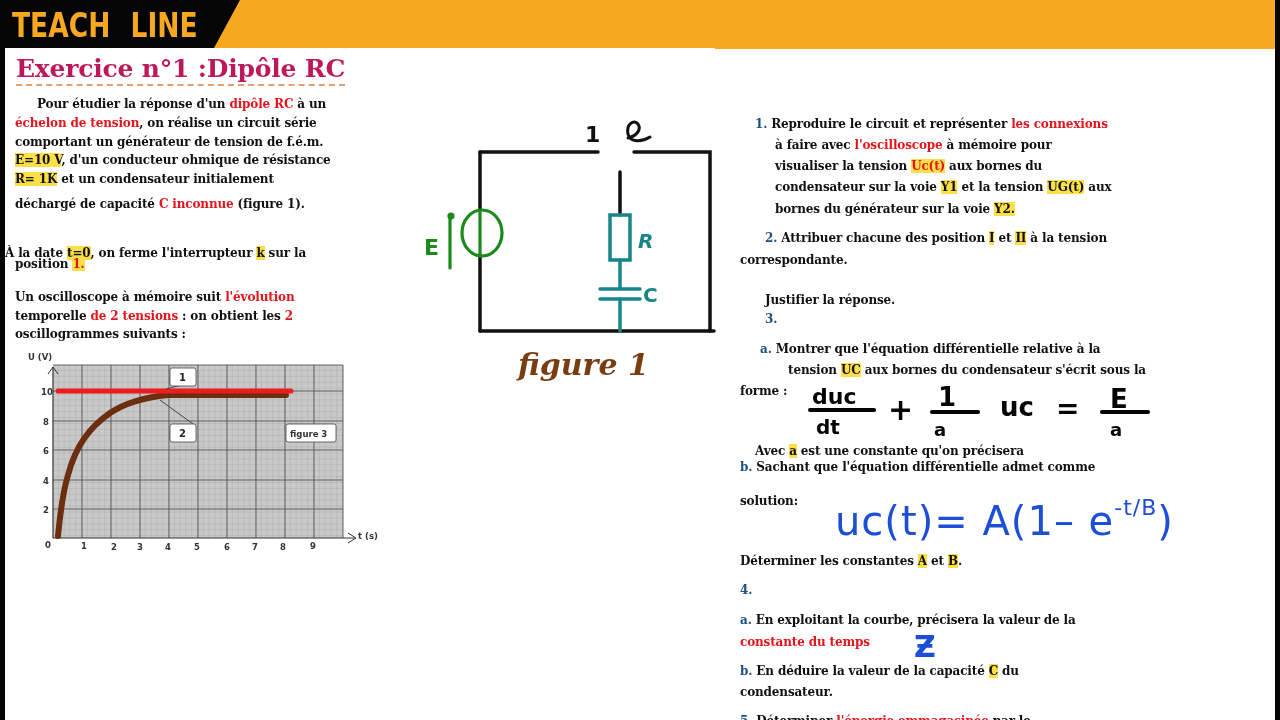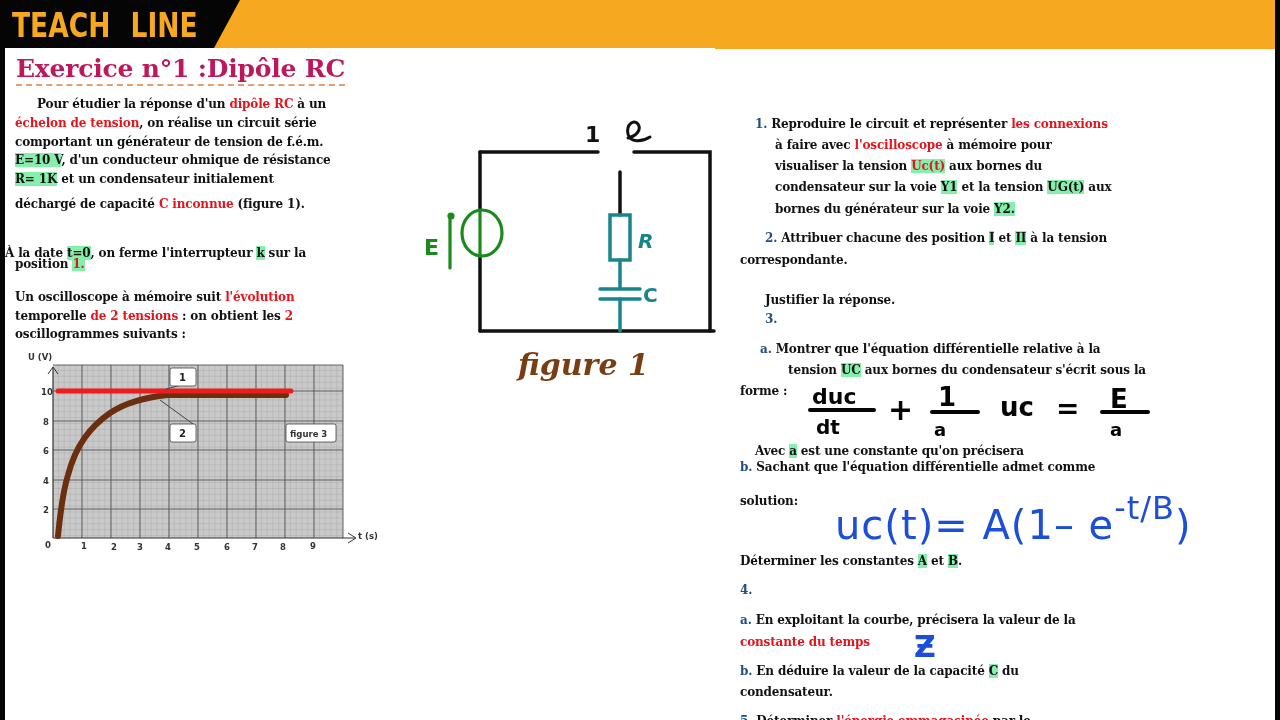--- a/index.html
+++ b/index.html
@@ -17,21 +17,21 @@
   .right-border { position: absolute; right: 0; top: 0; width: 5px; height: 720px; background: #050505; }
   .page-strip { position: absolute; left: 715px; top: 47px; width: 560px; height: 2px; background: #f6a821; }
 
   
   .title { position: absolute; left: 16px; top: 54px; font-family: "DejaVu Serif", serif; font-weight: 700;
            font-size: 25px; color: #be185d; white-space: nowrap; border-bottom: 2px dashed #e0a070; padding-bottom: 1px; letter-spacing: -0.2px; }
 
   
   .p { position: absolute; font-weight: 700; font-size: 12px; line-height: 18.6px; color: #111; white-space: nowrap; letter-spacing: -0.15px; }
   .red { color: #e3141b; }
-  .hl { background: #86efac; }
+  .hl { background: #fde047; }
   .num { color: #1d4f80; }
 
   
   .chart { position: absolute; left: 20px; top: 345px; width: 360px; height: 210px; }
   .chart svg { position: absolute; left: 0; top: 0; }
 
   
   .circuit { position: absolute; left: 410px; top: 110px; width: 320px; height: 280px; }
 
   
@@ -247,21 +247,21 @@
 <div class="p" style="left:755px; top:442px;">
   <span>Avec </span><span class="hl">a</span><span> est une constante qu'on précisera</span>
 </div>
 
 <div class="p" style="left:740px; top:458px;">
   <span class="num">b.</span><span> Sachant que l'équation différentielle admet comme</span>
 </div>
 <div class="p" style="left:740px; top:492px;">solution:</div>
 
 <div class="hand" style="left:835px; top:490px; font-size:40px; line-height:48px; font-weight:400; letter-spacing:1px;">
-  <span>uc(t)= A(1– e</span><sup style="font-size:32px; position:relative; top:-6px;margin-top:22px;">-t/B</sup><span>)</span>
+  <span>uc(t)= A(1– e</span><sup style="font-size:22px; position:relative; top:-6px;margin-top:22px;">-t/B</sup><span>)</span>
 </div>
 
 <div class="p" style="left:740px; top:552px;">
   <span>Déterminer les constantes </span><span class="hl">A</span><span> et </span><span class="hl">B</span><span>.</span>
 </div>
 
 <div class="p num" style="left:740px; top:581px;">4.</div>
 <div class="p" style="left:740px; top:611px;">
   <span class="num">a.</span><span> En exploitant la courbe, précisera la valeur de la</span>
 </div>

